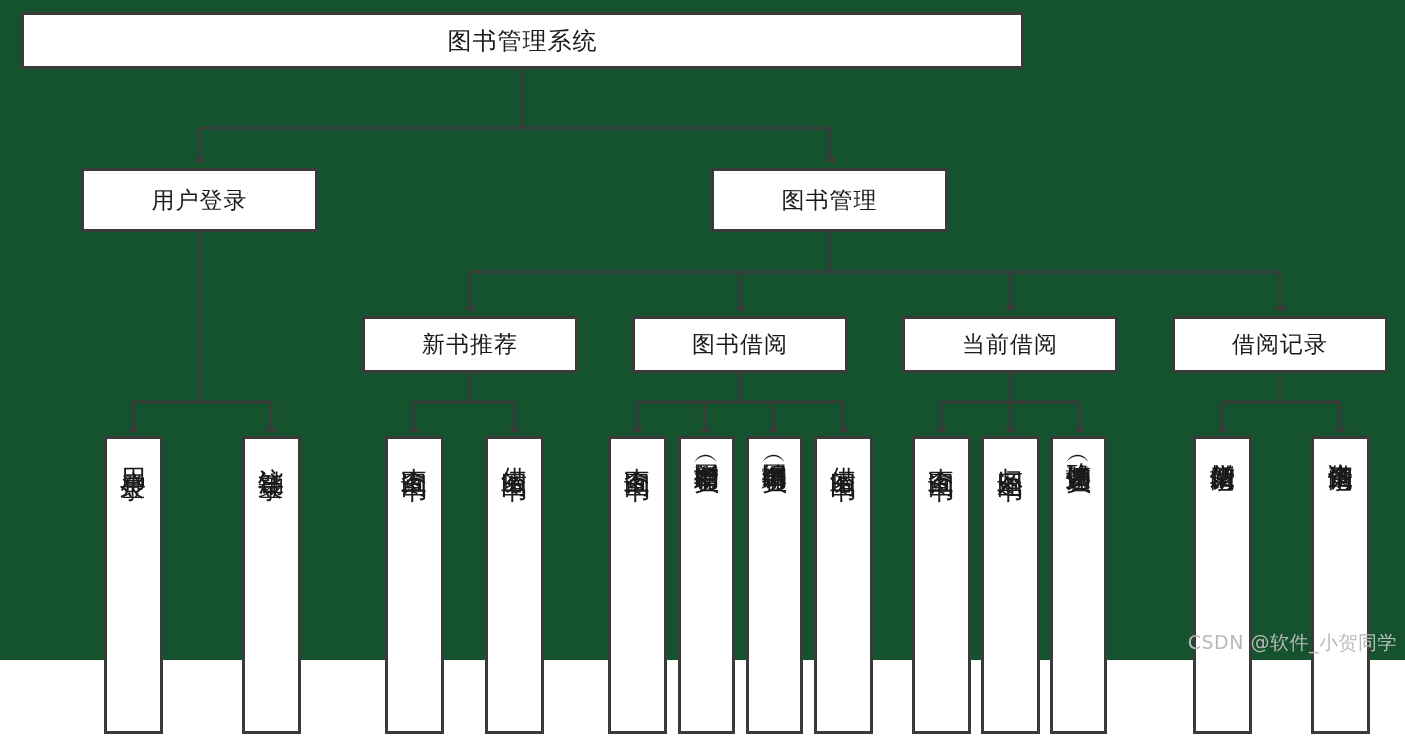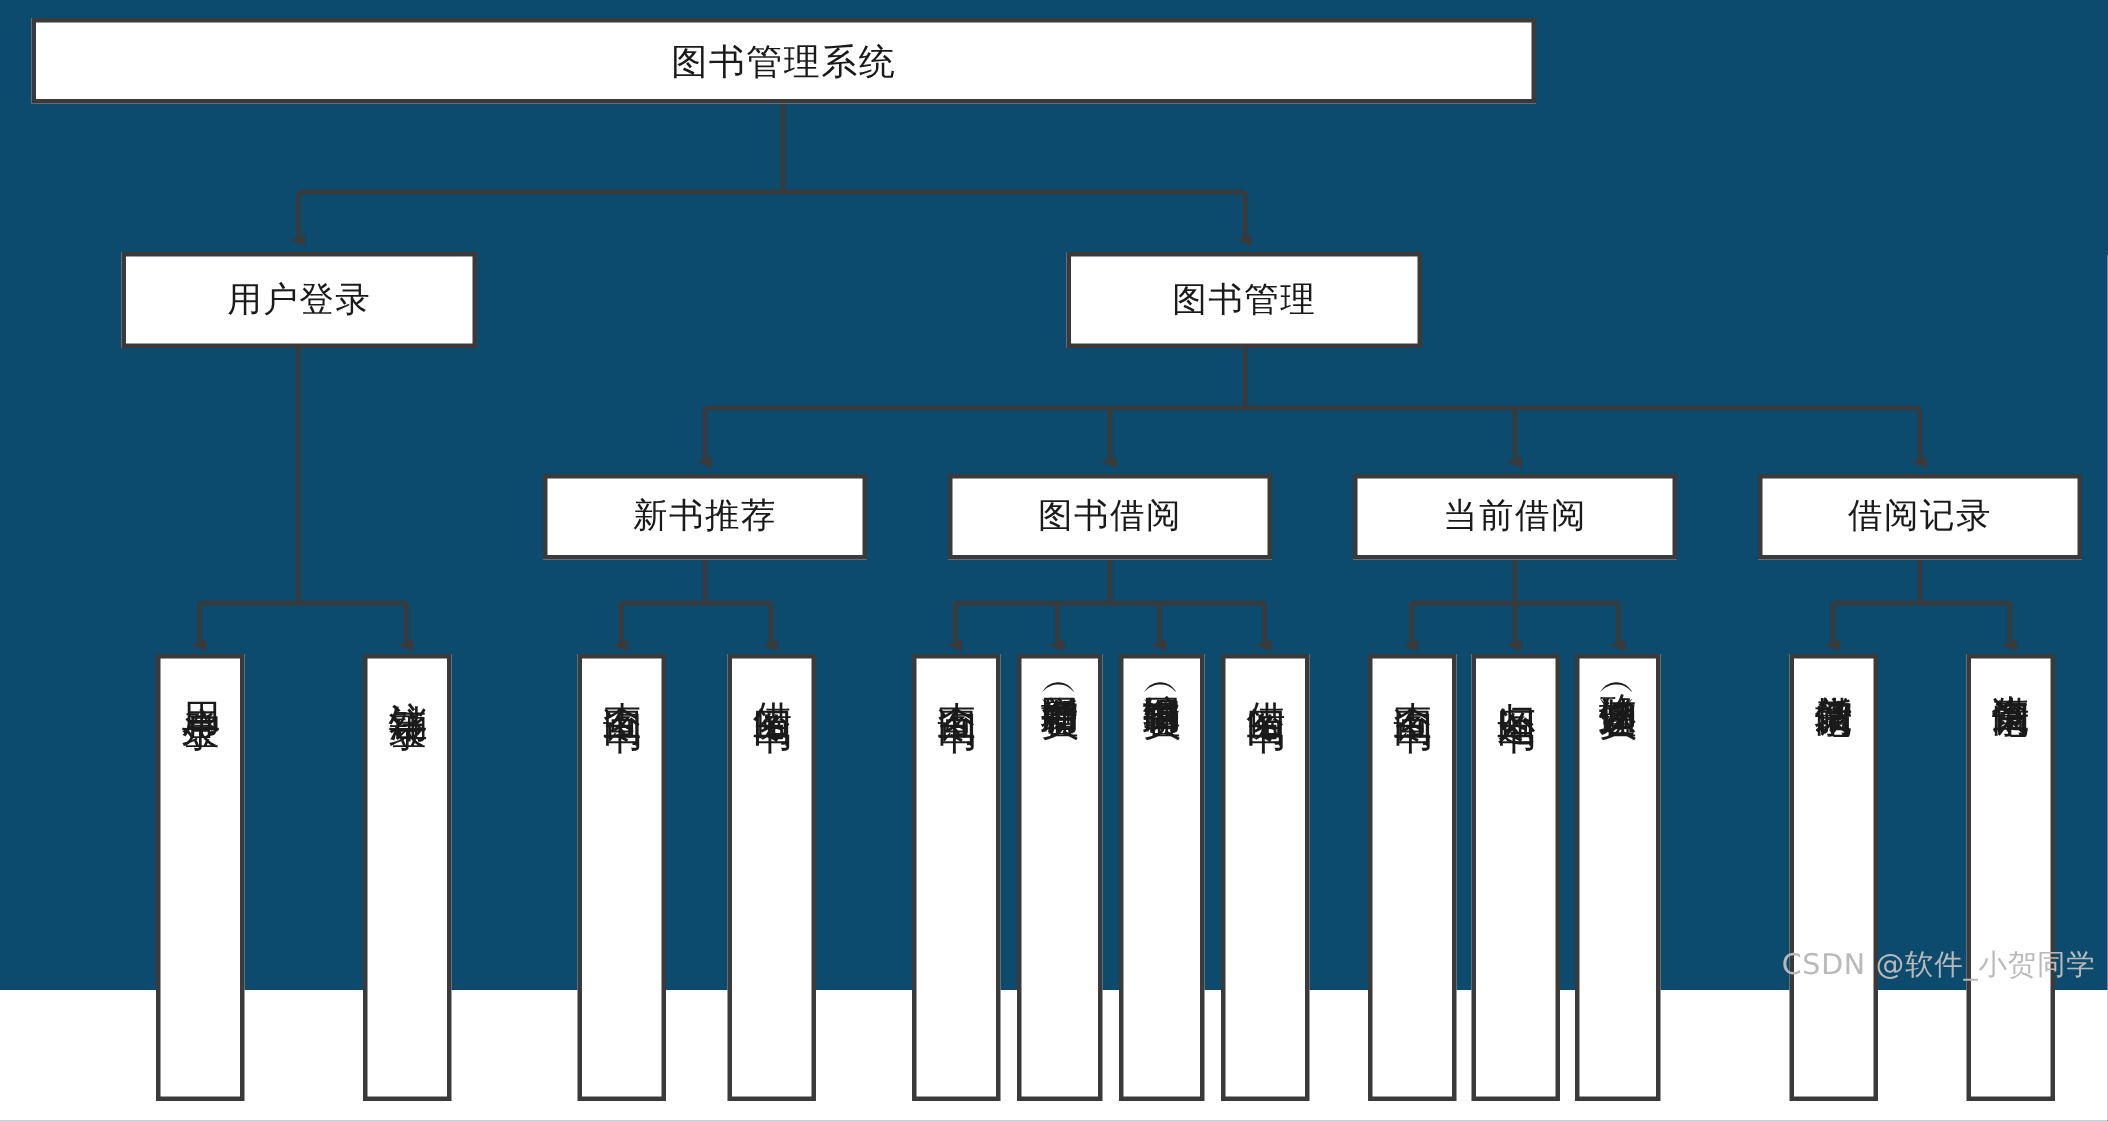--- a/index.html
+++ b/index.html
@@ -10,21 +10,21 @@
   body {
     width: 1405px;
     height: 747px;
     font-family: "DejaVu Sans", "Liberation Sans", sans-serif;
     overflow: hidden;
   }
   #diagram-root {
     position: relative;
     width: 1405px;
     height: 660px;
-    background: #0c4a6e;
+    background: #14532d;
   }
   svg.edges {
     position: absolute;
     left: 0;
     top: 0;
     width: 1405px;
     height: 747px;
     pointer-events: none;
   }
   .node {

